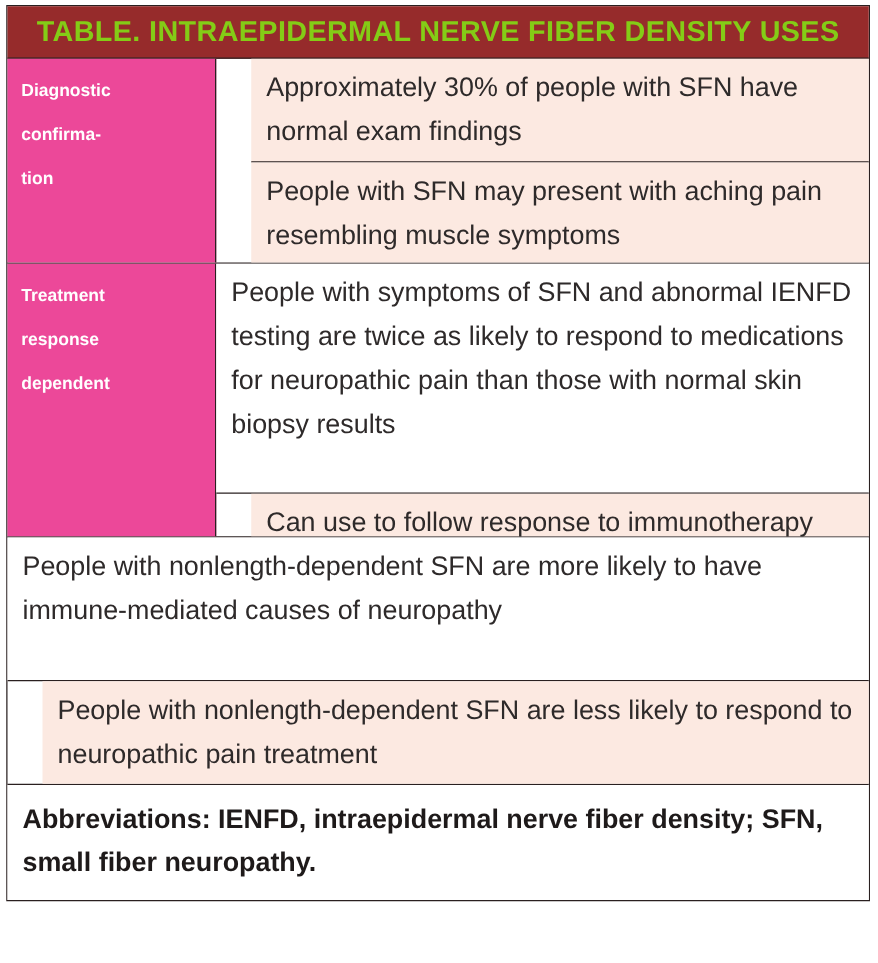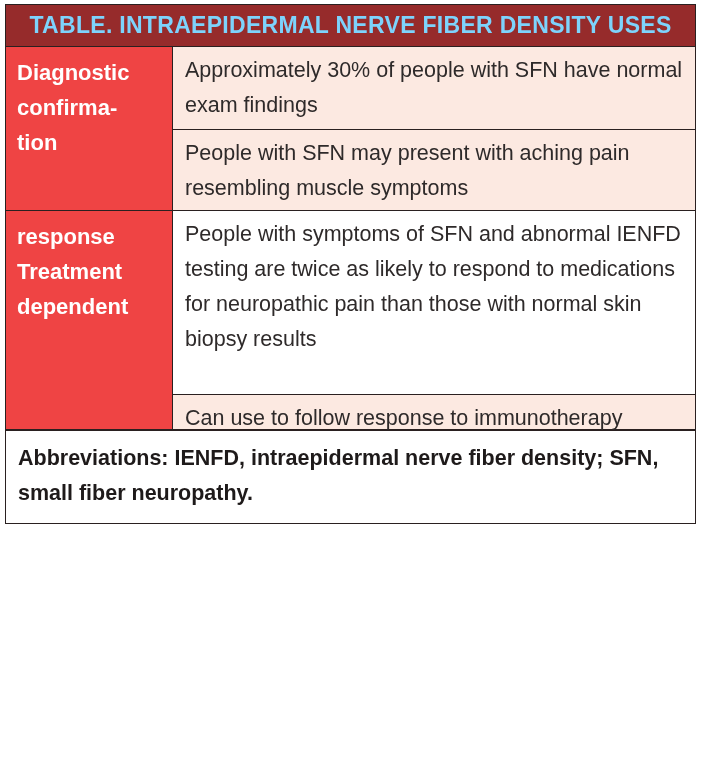--- a/index.html
+++ b/index.html
@@ -19,42 +19,42 @@
       left: 5px;
       top: 4px;
       width: 691px;
       border: 1.5px solid #2a2020;
       box-sizing: border-box;
       background: #ffffff;
     }
     .table-header {
       height: 42px;
       background: #962b2b;
-      color: #7dd3fc;
+      color: #84cc16;
       font-weight: bold;
       font-size: 23px;
       letter-spacing: 0.3px;
       display: flex;
       align-items: center;
       justify-content: center;
       border-bottom: 1.5px solid #2a2020;
       box-sizing: border-box;
       white-space: nowrap;
     }
     .section {
       display: flex;
       border-bottom: 1.5px solid #2a2020;
     }
     .section-label {
       width: 167px;
       flex: 0 0 167px;
-      background: #ef4444;
+      background: #ec4899;
       color: #ffffff;
       font-weight: bold;
-      font-size: 22px;
+      font-size: 14px;
       line-height: 35px;
       padding: 8px 0 0 11px;
       box-sizing: border-box;
       border-right: 1.5px solid #2a2020;
     }
     .section-rows {
       flex: 1;
       display: flex;
       flex-direction: column;
     }
@@ -62,21 +62,21 @@
       font-size: 21.5px;
       line-height: 35px;
       padding: 6px 8px 5px 12px;
       box-sizing: border-box;
       border-bottom: 1.5px solid #2a2020;
       color: #2e2a2a;
     }
     .row:last-child {
       border-bottom: none;
     }
-    .row.shaded { background: #fce9e1; }
+    .row.shaded { background: #fce9e1; margin-left: 28px; }
     .row.plain { background: #ffffff; }
     .footnote {
       font-size: 21.5px;
       font-weight: bold;
       line-height: 35px;
       padding: 10px 12px 12px 12px;
       color: #1e1a1a;
       background: #ffffff;
     }
   </style>
@@ -93,27 +93,31 @@
       <div>tion</div>
     </div>
     <div class="section-rows">
       <div class="row shaded" style="height:83px">Approximately 30% of people with SFN have normal exam findings</div>
       <div class="row shaded" style="height:80px">People with SFN may present with aching pain resembling muscle symptoms</div>
     </div>
   </div>
 
   <div class="section">
     <div class="section-label">
+      <div>Treatment</div>
       <div>response</div>
-      <div>Treatment</div>
       <div>dependent</div>
     </div>
     <div class="section-rows">
       <div class="row plain" style="height:184px">People with symptoms of SFN and abnormal IENFD testing are twice as likely to respond to medications for neuropathic pain than those with normal skin biopsy results</div>
       <div class="row shaded" style="height:34px">Can use to follow response to immunotherapy</div>
     </div>
   </div>
 
   <div class="section">
+    <div class="section-rows">
+      <div class="row plain" style="height:115px">People with nonlength-dependent SFN are more likely to have immune-mediated causes of neuropathy</div>
+      <div class="row shaded" style="height:82px">People with nonlength-dependent SFN are less likely to respond to neuropathic pain treatment</div>
+    </div>
   </div>
 
   <div class="footnote">Abbreviations: IENFD, intraepidermal nerve fiber density; SFN, small fiber neuropathy.</div>
 </div>
 
 </body></html>

